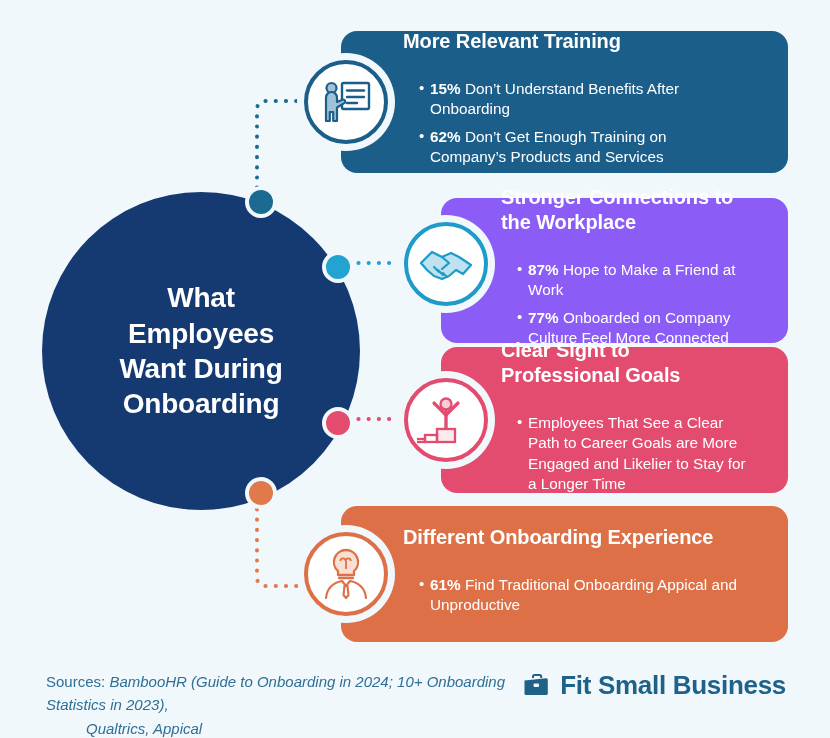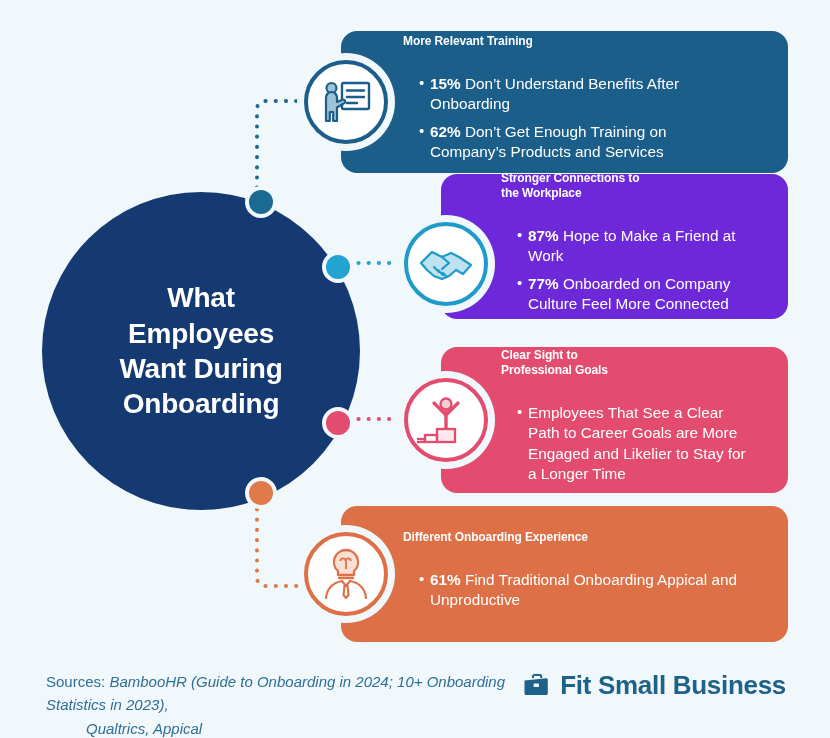--- a/index.html
+++ b/index.html
@@ -79,21 +79,21 @@
     top: 0;
     height: 100%;
     box-sizing: border-box;
     display: flex;
     flex-direction: column;
     justify-content: center;
   }
   .card-title {
     color: #ffffff;
     font-weight: bold;
-    font-size: 12px;
+    font-size: 20px;
     line-height: 1.25;
     letter-spacing: -0.1px;
     margin-bottom: 9px;
     white-space: pre-line;
     margin-top: 8px;
   }
   .bullets {
     list-style: none;
     margin: 16px;
     padding: 0;
@@ -222,21 +222,21 @@
         <rect x="22" y="5" width="27" height="26" rx="1.5" fill="none" stroke="#1b5e8a" stroke-width="2.4"></rect>
         <line x1="27" y1="12.5" x2="44" y2="12.5" stroke="#1b5e8a" stroke-width="2.4" stroke-linecap="round"></line>
         <line x1="27" y1="19" x2="44" y2="19" stroke="#1b5e8a" stroke-width="2.4" stroke-linecap="round"></line>
         <line x1="27" y1="25" x2="37" y2="25" stroke="#1b5e8a" stroke-width="2.4" stroke-linecap="round"></line>
         <circle cx="11.5" cy="10" r="5" fill="#9ec2d8" stroke="#1b5e8a" stroke-width="2.2"></circle>
         <path d="M6 19.5 a5.5 5.5 0 0 1 11 0 L17 24 L23 21.5 a2 2 0 0 1 1.6 3.4 L17 29.5 L17 43 L13.2 43 L13.2 34 L9.8 34 L9.8 43 L6 43 Z" fill="#9ec2d8" stroke="#1b5e8a" stroke-width="2.2" stroke-linejoin="round"></path>
       </svg>
     </div>
   </div>
 
-  <div class="card" style="left:441px; top:174px; width:347px; height:145px; background:#6d28d9;">
+  <div class="card" style="left:441px; top:198px; width:347px; height:145px; background:#8b5cf6;">
     <div class="card-body" style="left:60px; right:0; padding-right:16px;">
       <div class="card-title">Stronger Connections to
 the Workplace</div>
       <ul class="bullets">
         <li>
           <b>87%</b> 
           <span>Hope to Make a Friend at Work</span>
         </li>
         <li>
           <b>77%</b> 

